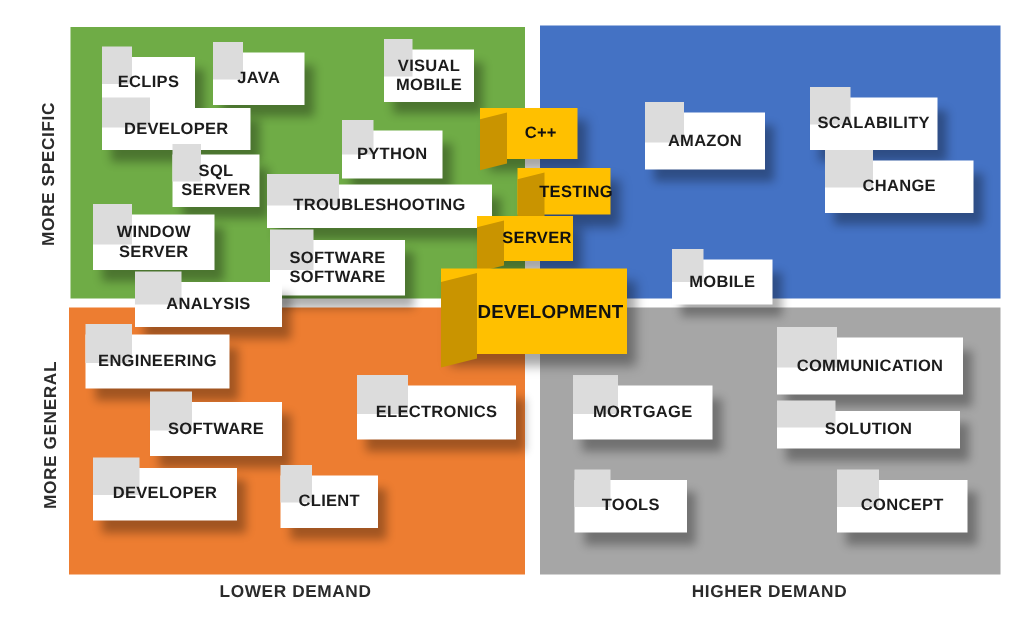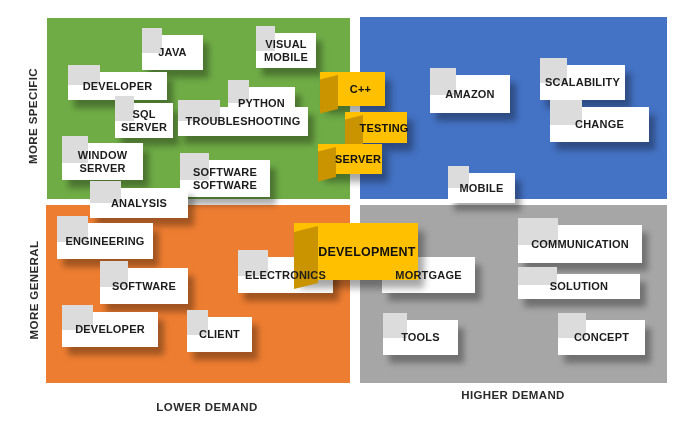--- a/index.html
+++ b/index.html
@@ -29,21 +29,21 @@
     position:absolute;background:#FFC000;color:#111111;
     font-weight:bold;font-size:11px;letter-spacing:.2px;
     display:flex;align-items:center;justify-content:center;text-align:center;
     box-shadow:6px 8px 7px rgba(0,0,0,0.35);
   }
   .cube::before{
     content:"";position:absolute;left:0;top:3px;width:18px;height:100%;
     background:#C99400;transform-origin:top right;transform:skewY(-14deg);
   }
   .cube span{position:relative;z-index:1;padding-left:16px;}
-  .cube.big{font-size:12.5px;margin-top:44px;}
+  .cube.big{font-size:12.5px;}
   .cube.big::before{width:24px;}
   .cube.big span{padding-left:22px;}
 
   .axis{
     position:absolute;color:#2b2b2b;font-weight:bold;font-size:11.5px;
     letter-spacing:.4px;width:120px;text-align:center;
   }
   .axis.vert{transform:rotate(-90deg);}
 </style>
 </head>
@@ -51,39 +51,42 @@
 
 <div class="stage">
 
   <div class="quad q-green"></div>
   <div class="quad q-blue"></div>
   <div class="quad q-orange"></div>
   <div class="quad q-gray"></div>
 
   <div class="axis vert" style="left:-27px;top:110px;">MORE SPECIFIC</div>
   <div class="axis vert" style="left:-26px;top:284px;">MORE GENERAL</div>
-  <div class="axis" style="left:147px;top:389px;margin-top:12px;">LOWER DEMAND</div>
+  <div class="axis" style="left:137px;top:389px;">LOWER DEMAND</div>
   <div class="axis" style="left:453px;top:389px;">HIGHER DEMAND</div>
 
+  <div class="tag" style="left:68px;top:38px;width:62px;height:35px">
+      <span>ECLIPS</span>
+    </div>
   <div class="tag" style="left:142px;top:35px;width:61px;height:35px">
       <span>JAVA</span>
     </div>
   <div class="tag" style="left:68px;top:72px;width:99px;height:28px">
       <span>DEVELOPER</span>
     </div>
   <div class="tag" style="left:256px;top:33px;width:60px;height:35px">
       <span>VISUAL MOBILE</span>
     </div>
   <div class="tag" style="left:115px;top:103px;width:58px;height:35px">
       <span>SQL SERVER</span>
     </div>
   <div class="tag" style="left:228px;top:87px;width:67px;height:32px">
       <span>PYTHON</span>
     </div>
-  <div class="tag" style="left:178px;top:107px;width:130px;height:29px">
+  <div class="tag" style="left:178px;top:123px;width:150px;height:29px">
       <span>TROUBLESHOOTING</span>
     </div>
   <div class="tag" style="left:62px;top:143px;width:81px;height:37px">
       <span>WINDOW SERVER</span>
     </div>
   <div class="tag" style="left:180px;top:160px;width:90px;height:37px">
       <span>SOFTWARE SOFTWARE</span>
     </div>
   <div class="tag" style="left:90px;top:188px;width:98px;height:30px">
       <span>ANALYSIS</span>
@@ -107,21 +110,21 @@
     </div>
   <div class="tag" style="left:100px;top:268px;width:88px;height:36px">
       <span>SOFTWARE</span>
     </div>
   <div class="tag" style="left:62px;top:312px;width:96px;height:35px">
       <span>DEVELOPER</span>
     </div>
   <div class="tag" style="left:187px;top:317px;width:65px;height:35px">
       <span>CLIENT</span>
     </div>
-  <div class="tag" style="left:238px;top:257px;width:95px;height:36px">
+  <div class="tag" style="left:238px;top:257px;width:106px;height:36px">
       <span>ELECTRONICS</span>
     </div>
 
   <div class="tag" style="left:382px;top:257px;width:93px;height:36px">
       <span>MORTGAGE</span>
     </div>
   <div class="tag" style="left:518px;top:225px;width:124px;height:38px">
       <span>COMMUNICATION</span>
     </div>
   <div class="tag" style="left:518px;top:274px;width:122px;height:25px">

